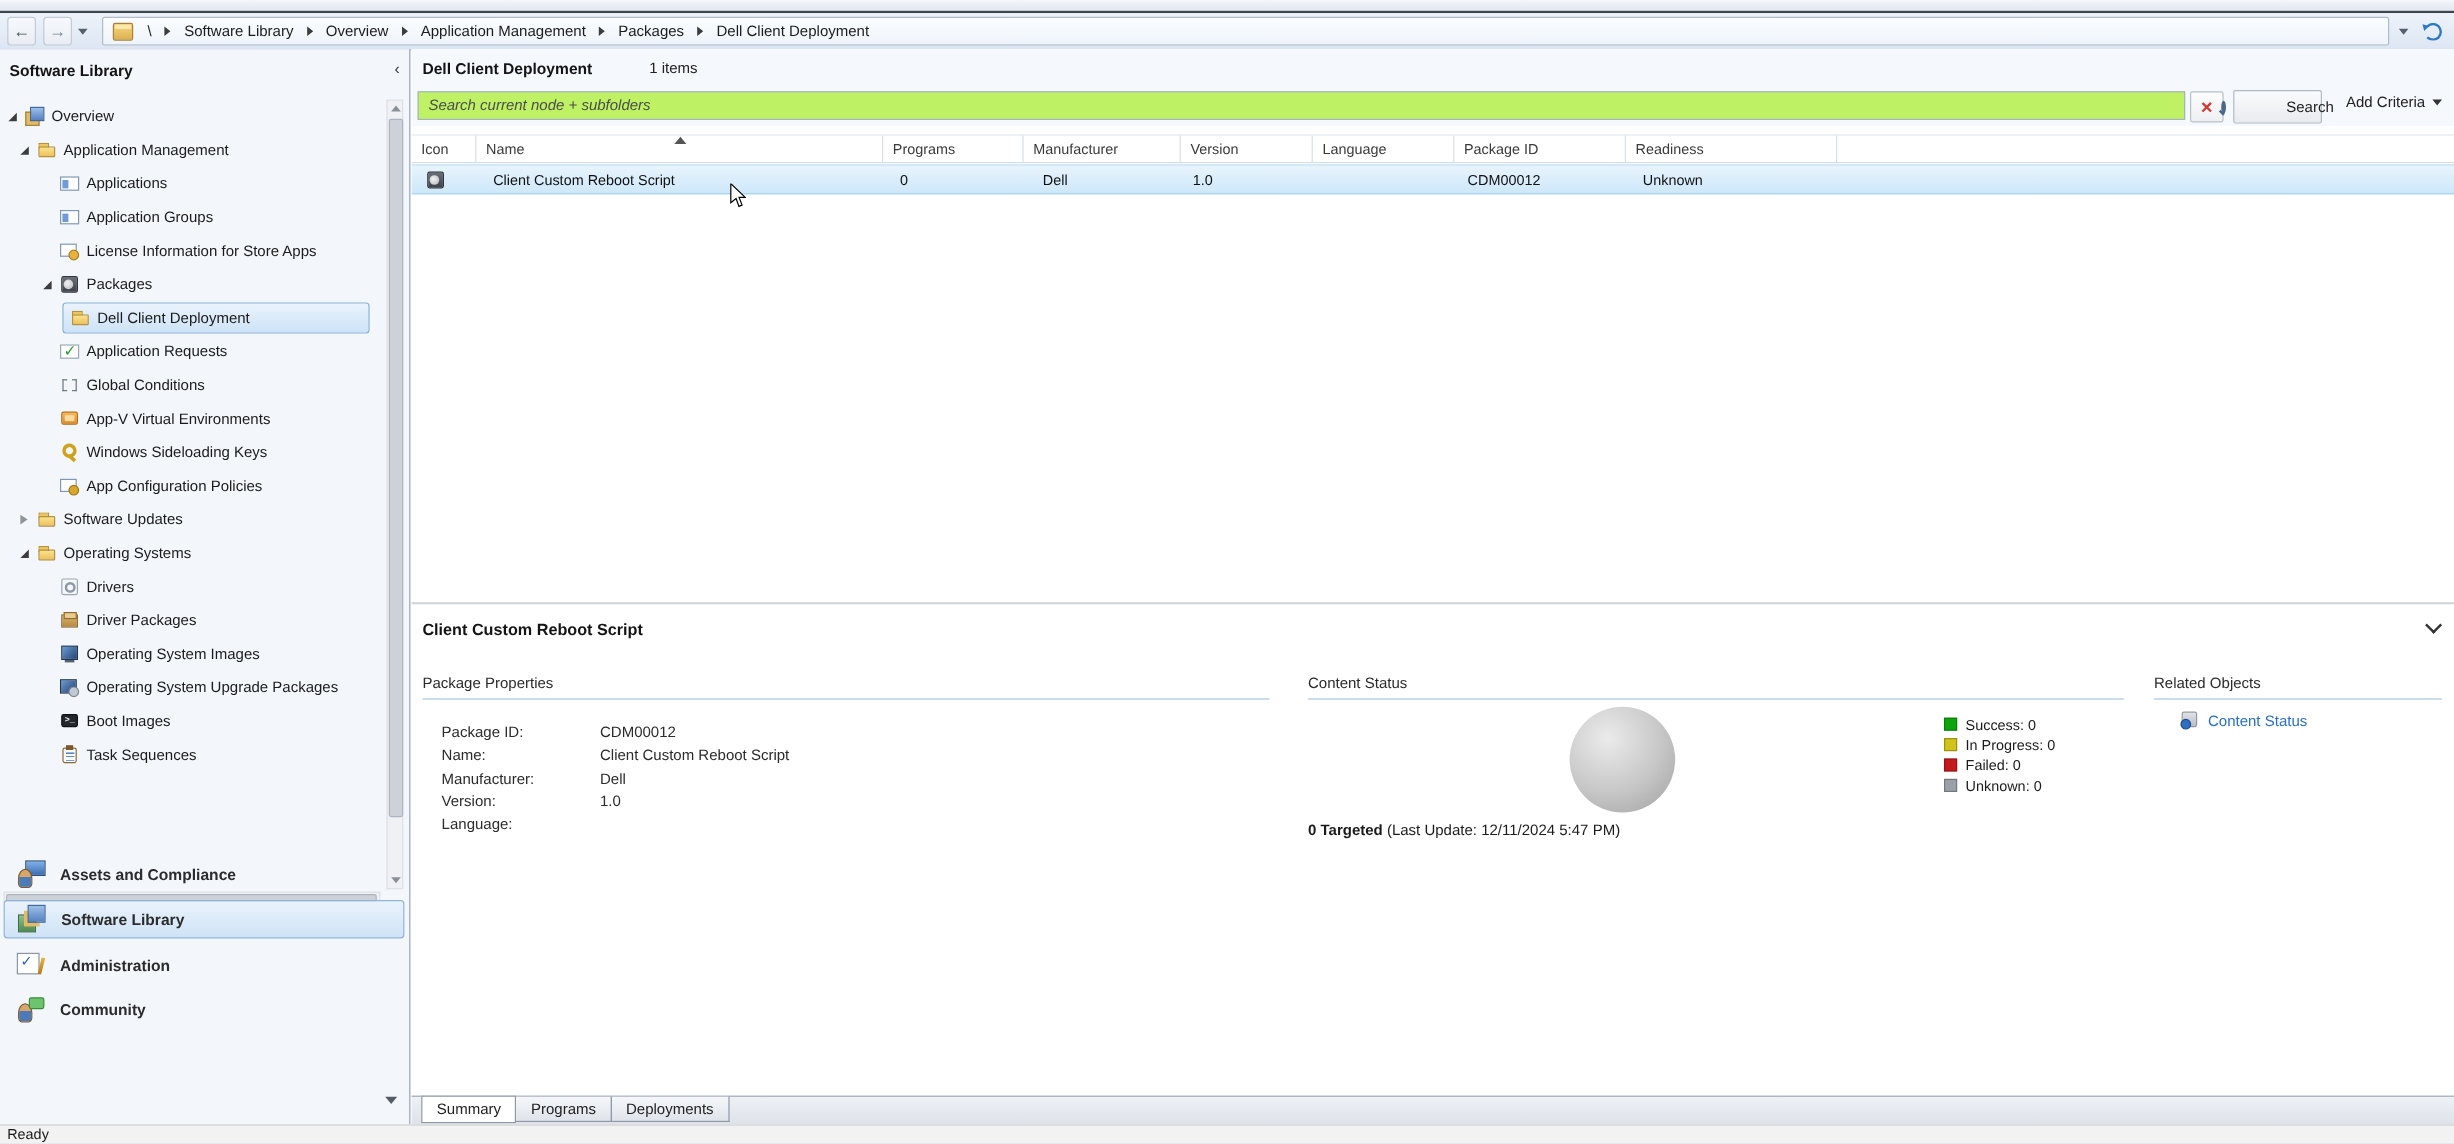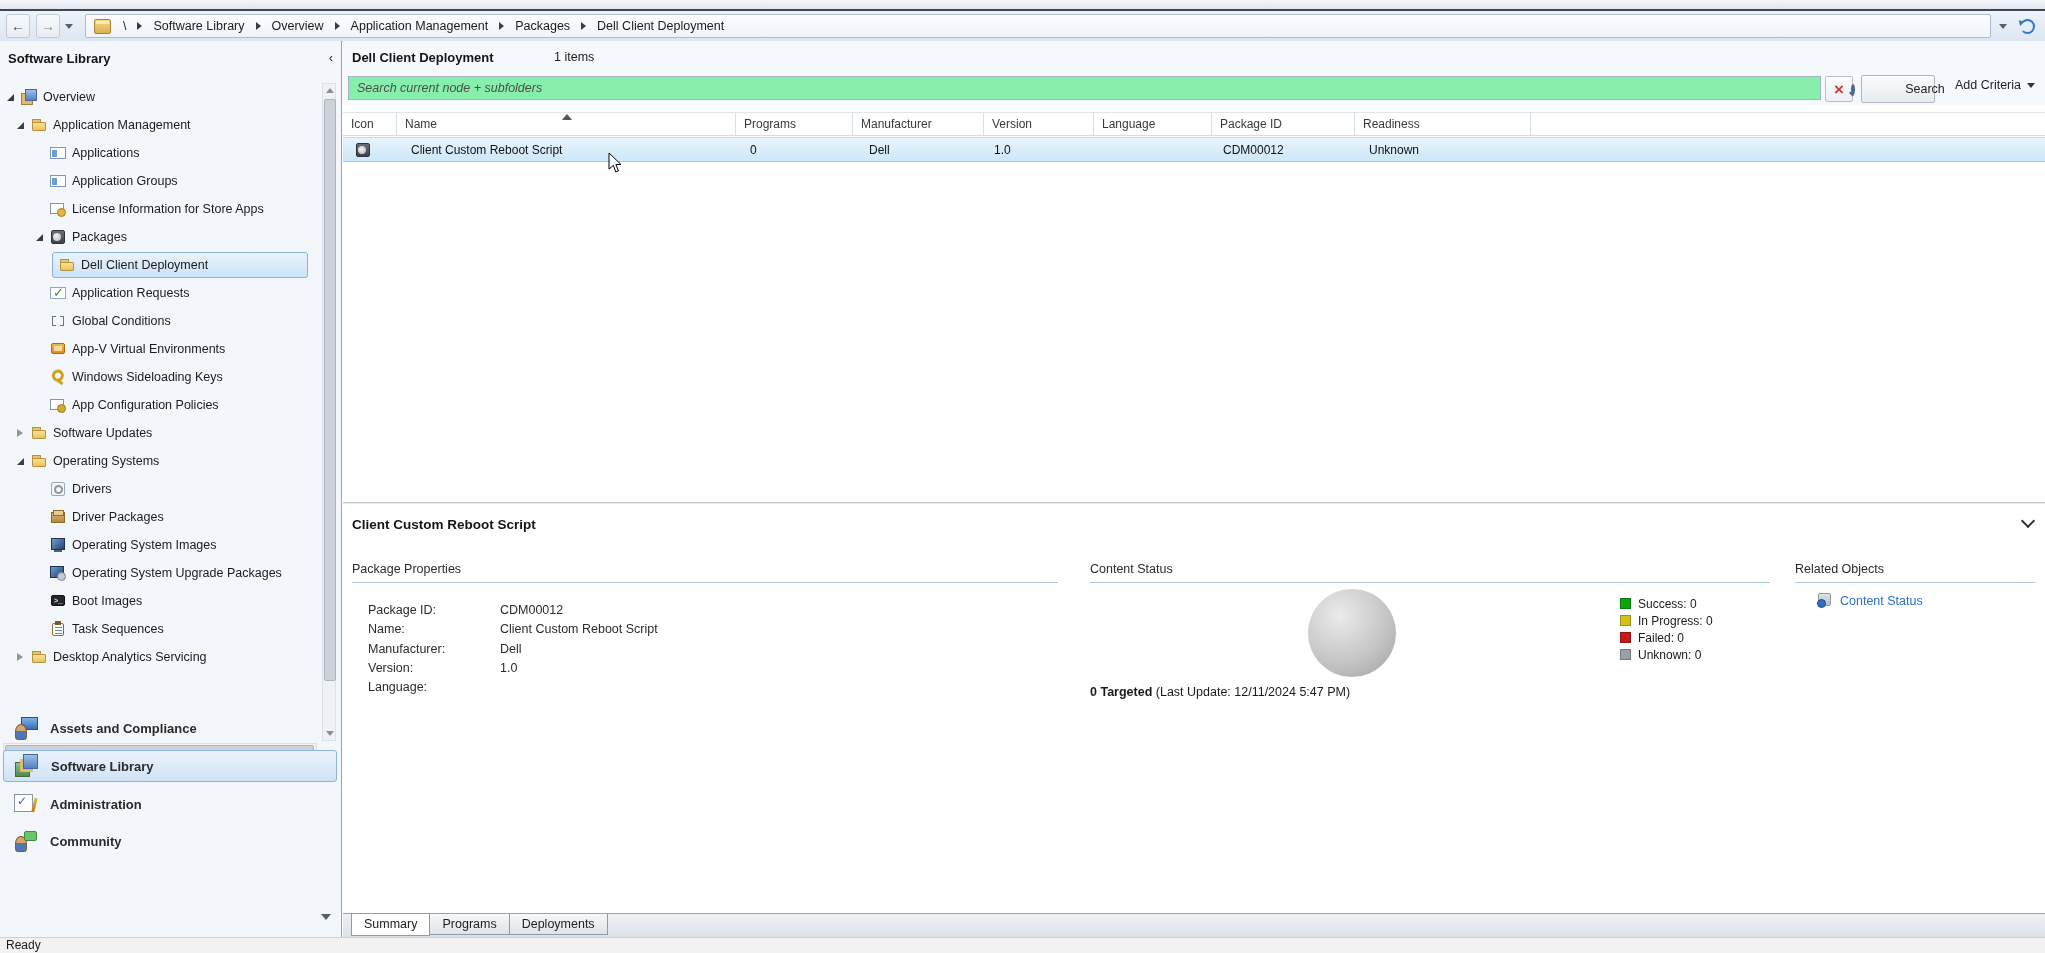--- a/index.html
+++ b/index.html
@@ -122,25 +122,25 @@
     border-left:5px solid transparent;border-right:5px solid transparent;border-top:6px solid #555c66;}
 
   
   #statusbar{position:absolute;left:0;top:937px;width:2045px;height:16px;background:#f2f2f2;
     border-top:1px solid #cfcfcf;box-sizing:border-box;font-size:12px;color:#1a1a1a;padding-left:6px;line-height:15px;}
 
   
   #main{position:absolute;left:343px;top:41px;width:1702px;height:896px;background:#fff;}
   #main-header{position:absolute;left:0;top:0;width:100%;height:32px;background:#f5f8fc;}
   #main-title{position:absolute;left:9px;top:9px;font-weight:bold;font-size:13px;color:#141414;}
-  #main-count{position:absolute;left:211px;top:9px;font-size:12.5px;color:#222;}
+  #main-count{position:absolute;left:198px;top:9px;font-size:12.5px;color:#222;}
 
   #search-row{position:absolute;left:0;top:32px;width:100%;height:32px;background:#f5f8fc;}
   #search-input{position:absolute;left:5px;top:3px;width:1455px;height:22px;border:1px solid #a7b3c2;
-    padding:0 8px;font-size:12.5px;color:#333;background:#86efac;font-family:inherit;}
+    padding:0 8px;font-size:12.5px;color:#333;background:#bef264;font-family:inherit;}
   #search-input::placeholder{font-style:italic;color:#4c4c4c;opacity:1;}
   #clear-search{position:absolute;left:1482px;top:3px;width:26px;height:24px;border:1px solid #b6bfca;border-radius:2px;
     background:linear-gradient(#fdfdfd,#edeff2);display:flex;align-items:center;justify-content:center;
     color:#d03a30;font-weight:bold;font-size:17px;line-height:17px;}
   #search-button{position:absolute;left:1518px;top:2px;width:72px;height:26px;border:1px solid #b0b8c4;border-radius:2px;
     background:linear-gradient(#fafbfc,#e8ebef);display:flex;align-items:center;justify-content:center;font-size:12.5px;color:#222;gap:44px;}
   .mag{width:7px;height:7px;border:2px solid #4a6a8a;border-radius:50%;position:relative;margin-right:6px;}
   .mag::after{content:"";position:absolute;left:-4px;top:7px;width:5px;height:2px;background:#4a6a8a;transform:rotate(45deg);}
   #add-criteria{position:absolute;left:1612px;top:5px;display:flex;align-items:center;font-size:12.5px;color:#222;}
   #add-criteria .caret-down{margin-left:6px;border-top-color:#333;}
@@ -330,25 +330,20 @@
         <span class="ti ic-boot"></span>
         <span class="tlabel">Boot Images</span>
       </div>
       <div class="tree-row lv3">
         <span class="exp"></span>
         <span class="ti ic-tasks">
             <span class="tlines"></span>
           </span>
         <span class="tlabel">Task Sequences</span>
       </div>
-      <div class="tree-row lv2">
-        <span class="exp exp-closed"></span>
-        <span class="ti ic-folder"></span>
-        <span class="tlabel">Desktop Analytics Servicing</span>
-      </div>
     </div>
 
     <div id="tree-vscroll">
       <span class="scroll-up"></span>
       <div id="tree-vthumb"></div>
       <span class="scroll-down"></span>
     </div>
     <div id="tree-hscroll">
       <div id="tree-hthumb"></div>
     </div>

